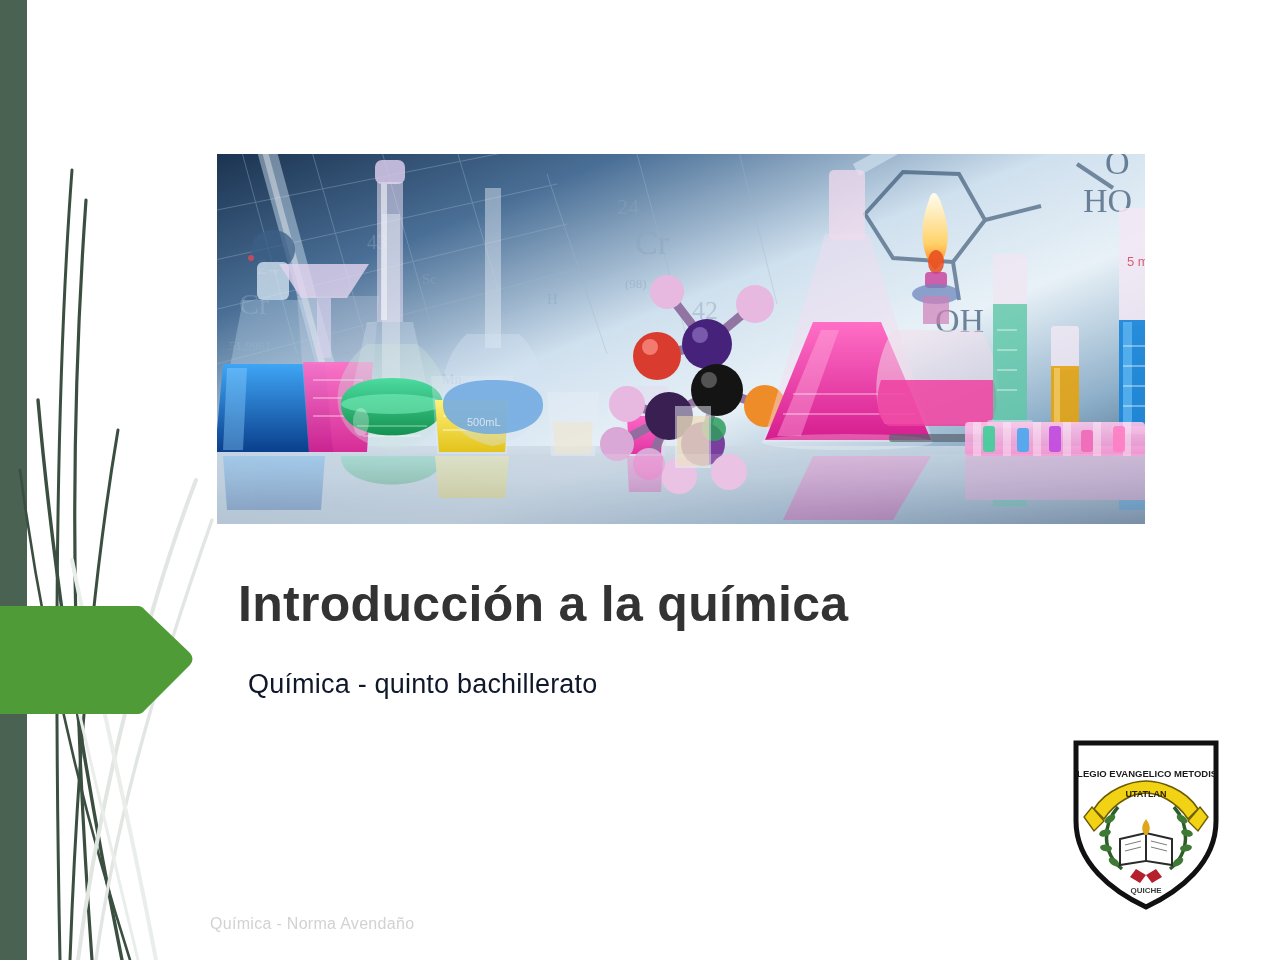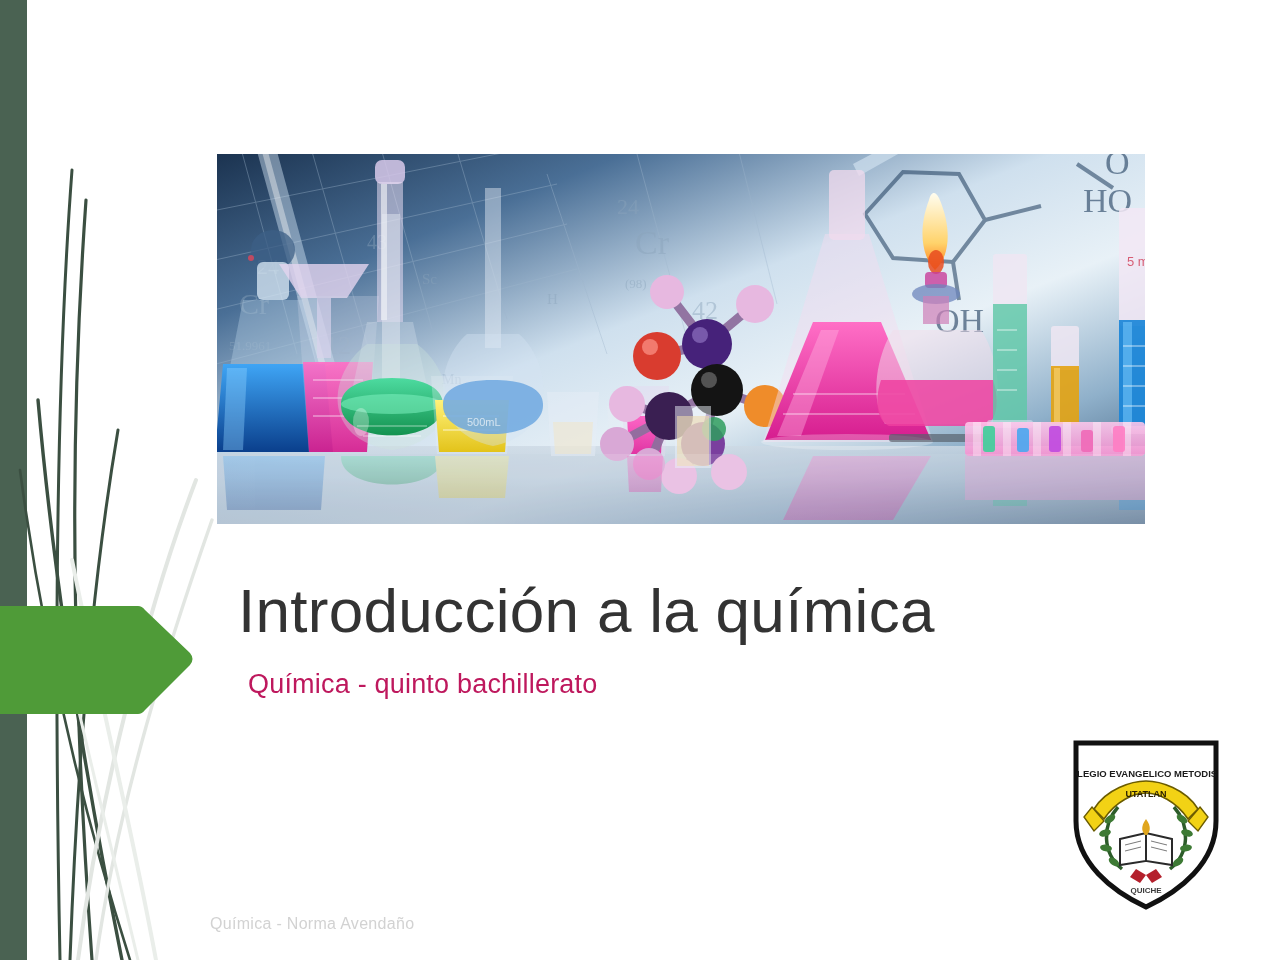--- a/index.html
+++ b/index.html
@@ -58,37 +58,37 @@
     overflow: hidden;
   }
   .hero svg { display: block; }
 
   
   .title {
     position: absolute;
     left: 238px;
     top: 578px;
     width: 940px;
-    font-size: 62px;
-    font-weight: 400;
+    font-size: 50px;
+    font-weight: 700;
     letter-spacing: 0.3px;
     color: #333333;
     line-height: 1.05;
     white-space: nowrap;
   }
 
   .subtitle {
     position: absolute;
     left: 248px;
     top: 669px;
     width: 900px;
     font-size: 27px;
     font-weight: 300;
     letter-spacing: 0.2px;
-    color: #be185d;
+    color: #0f172a;
     white-space: nowrap;
   }
 
   .footer {
     position: absolute;
     left: 210px;
     top: 915px;
     font-size: 16px;
     font-weight: 300;
     letter-spacing: 0.3px;

